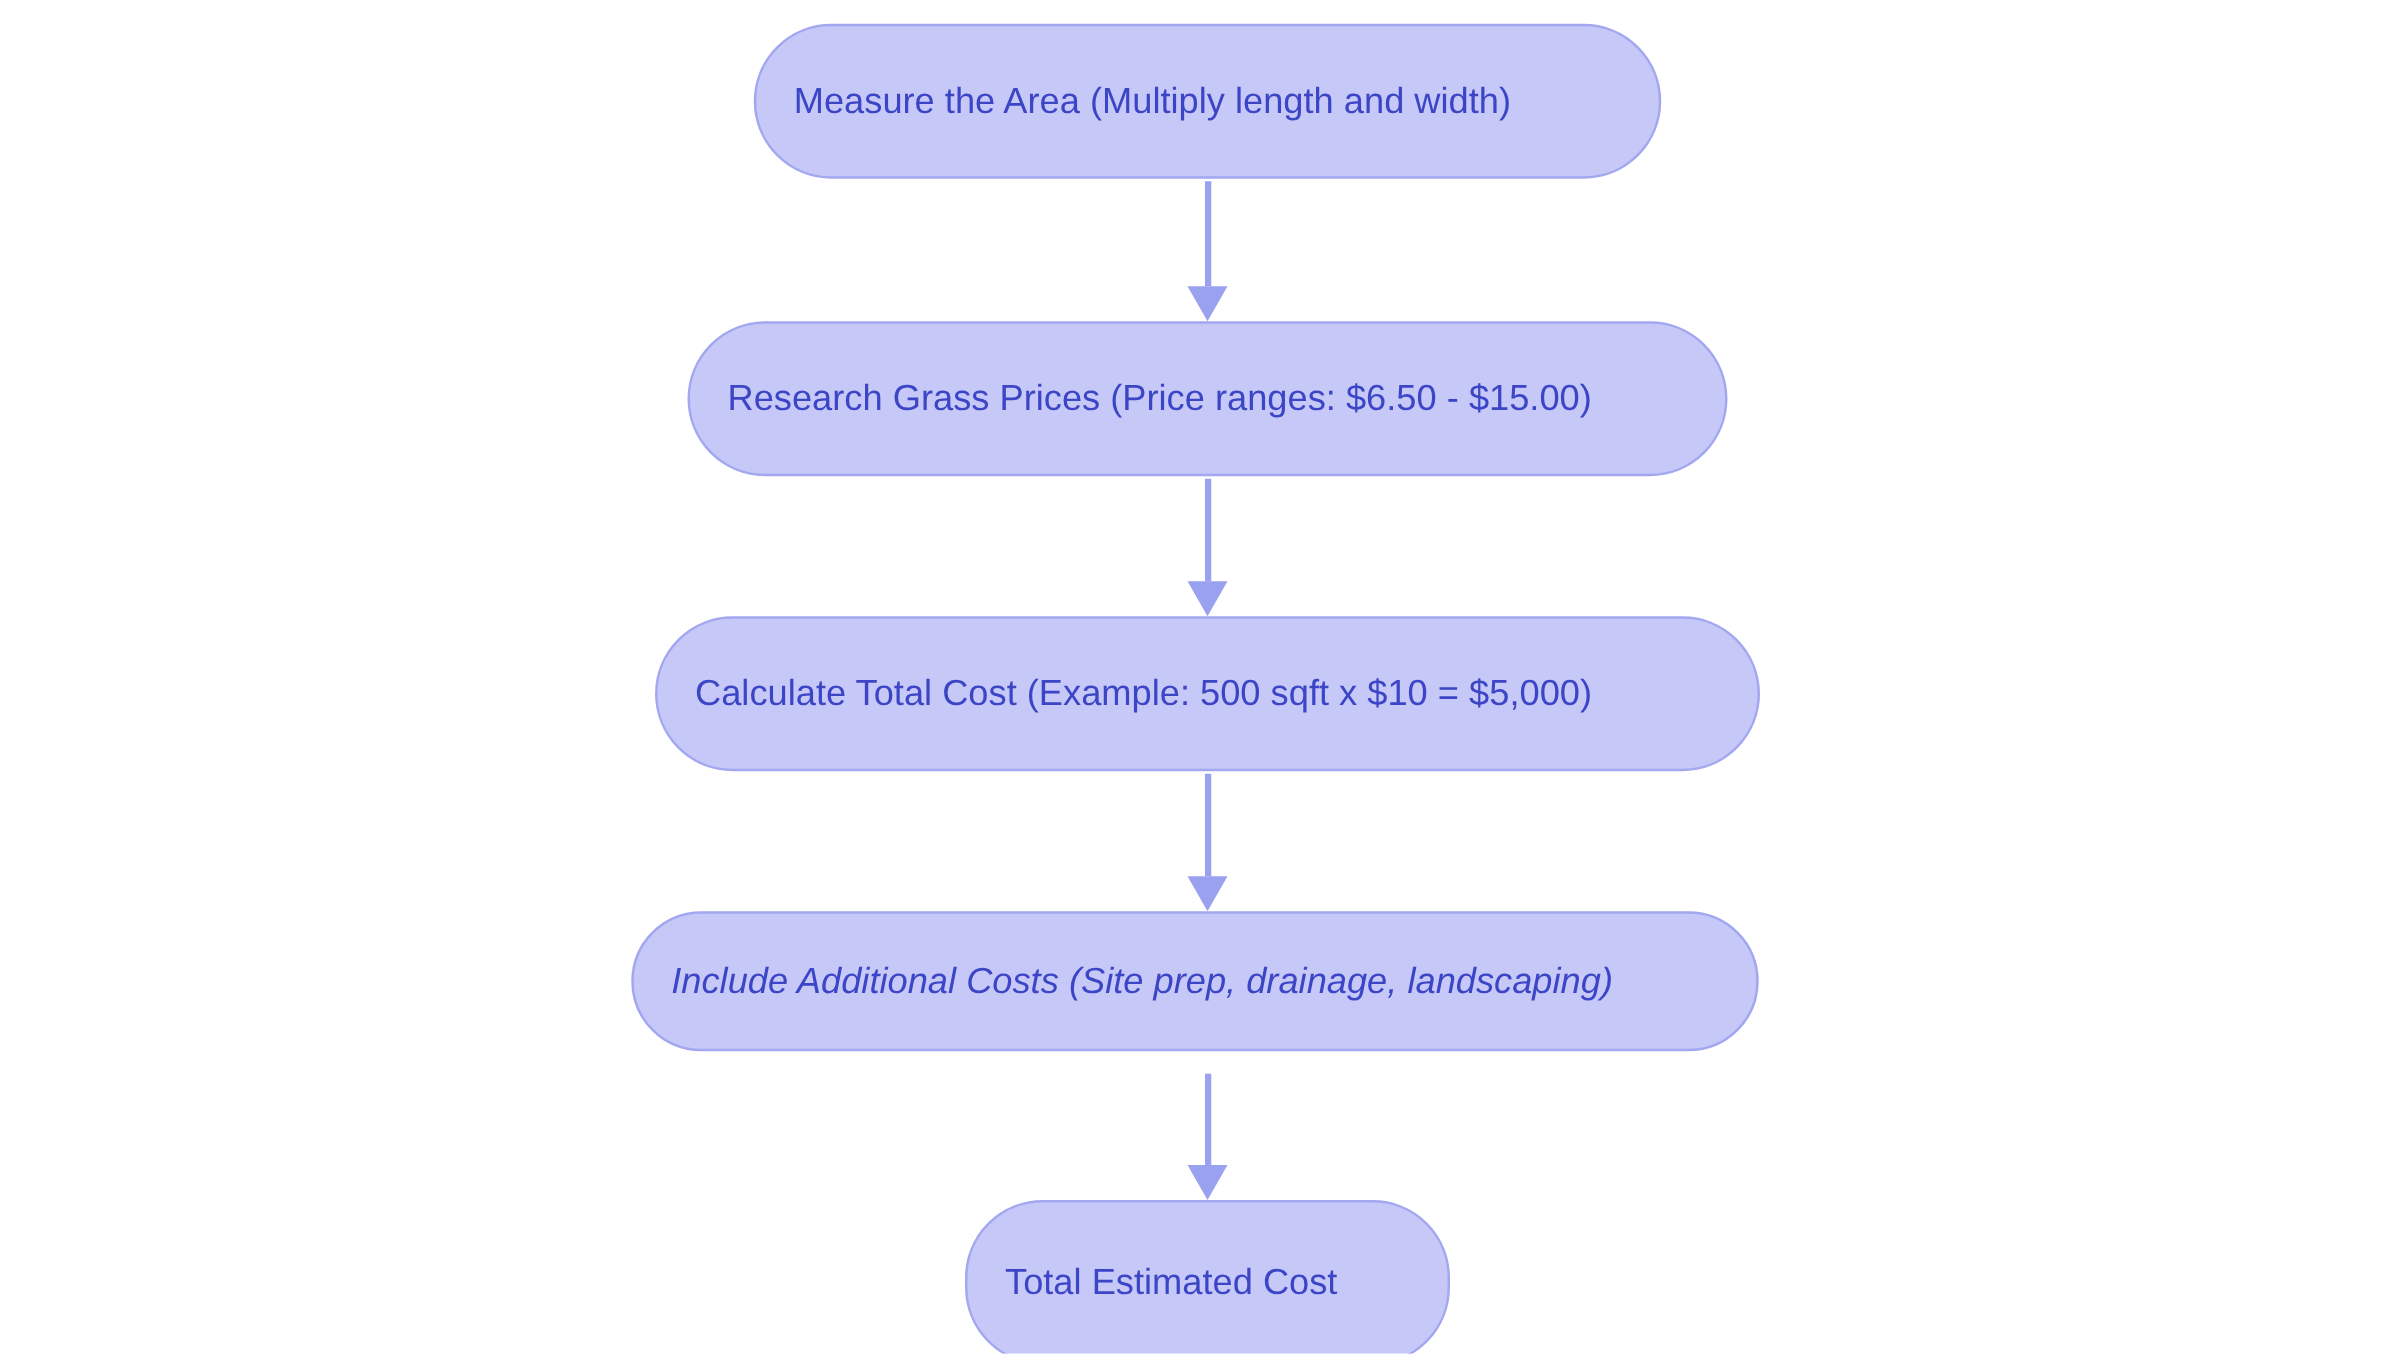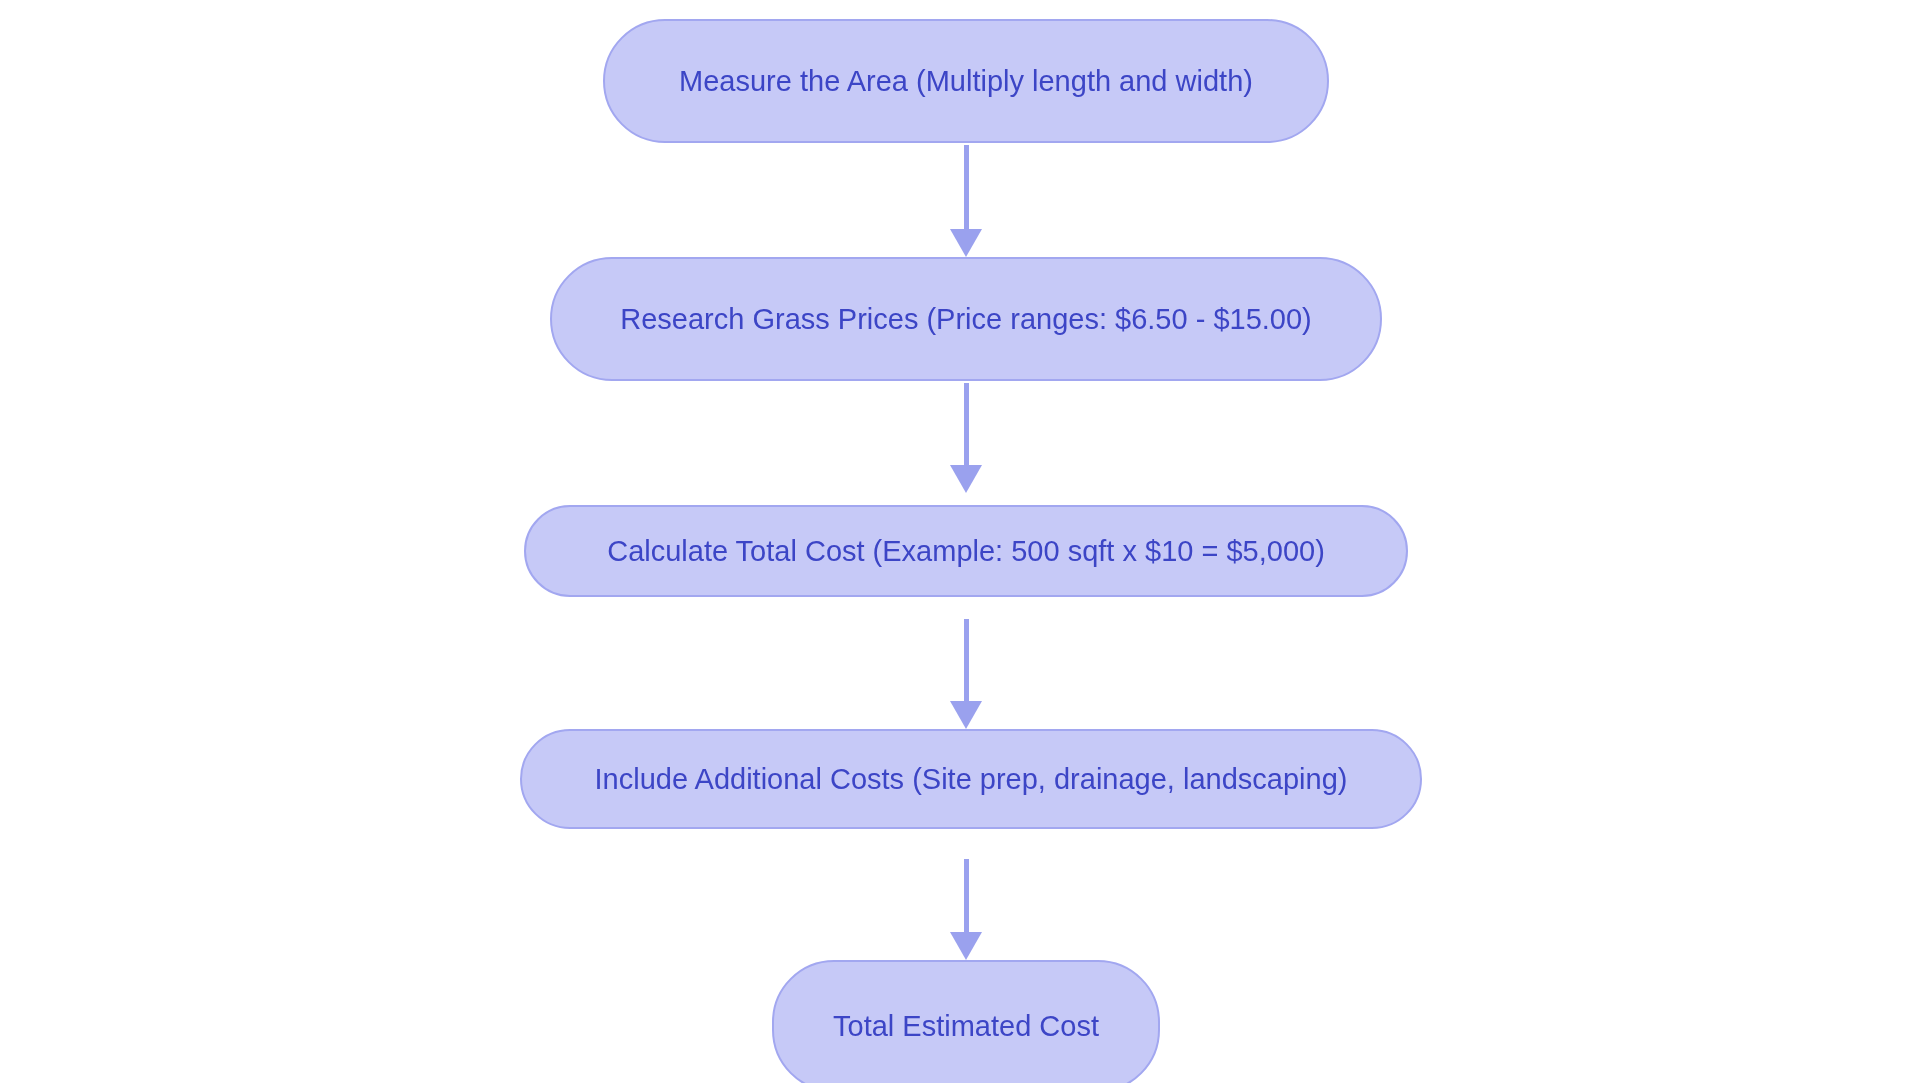--- a/index.html
+++ b/index.html
@@ -14,21 +14,21 @@
     position: relative;
     width: 1920px;
     height: 1083px;
     background: #ffffff;
     overflow: hidden;
   }
   .node {
     position: absolute;
     display: flex;
     align-items: center;
-    justify-content: center;
+    justify-content: flex-start;
     background: #c6c9f7;
     border: 2px solid #a2a7f0;
     border-radius: 62px;
     color: #3c45c6;
     font-size: 29px;
     line-height: 1.2;
     text-align: center;
     box-sizing: border-box;
     padding: 0 30px;
     white-space: nowrap;
@@ -69,30 +69,30 @@
 
   <div class="node" style="left:550px; top:257px; width:832px; height:124px;">
     <span>Research Grass Prices (Price ranges: $6.50 - $15.00)</span>
   </div>
 
   <div class="arrow" style="left:950px; top:383px; height:110px;">
     <div class="shaft"></div>
     <div class="head"></div>
   </div>
 
-  <div class="node" style="left:524px; top:493px; width:884px; height:92px;margin-top:12px;">
+  <div class="node" style="left:524px; top:493px; width:884px; height:124px;">
     <span>Calculate Total Cost (Example: 500 sqft x $10 = $5,000)</span>
   </div>
 
   <div class="arrow" style="left:950px; top:619px; height:110px;">
     <div class="shaft"></div>
     <div class="head"></div>
   </div>
 
-  <div class="node" style="left:520px; top:729px; width:902px; height:100px;">
+  <div class="node" style="left:505px; top:729px; width:902px; height:112px;font-style:italic;">
     <span>Include Additional Costs (Site prep, drainage, landscaping)</span>
   </div>
 
   <div class="arrow" style="left:950px; top:859px; height:101px;">
     <div class="shaft"></div>
     <div class="head"></div>
   </div>
 
   <div class="node" style="left:772px; top:960px; width:388px; height:132px;">
     <span>Total Estimated Cost</span>

